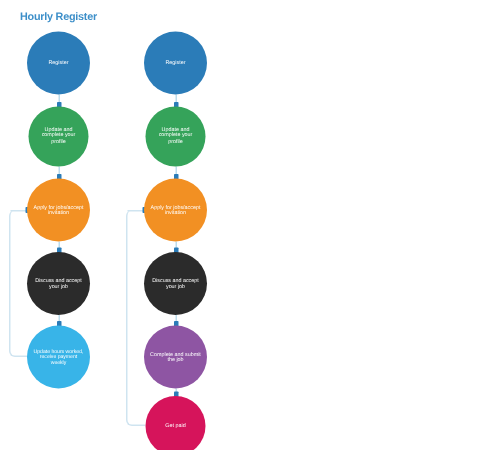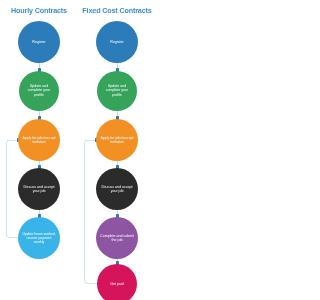--- a/index.html
+++ b/index.html
@@ -93,21 +93,21 @@
     background:#2b7cb8;
     border-radius:0.5px;
   }
 </style>
 </head>
 <body>
 
 <div class="board">
 
   <div class="column" id="col-hourly">
-    <div class="col-title">Hourly Contracts</div>
+    <div class="col-title">Hourly Register</div>
     <div class="flow">
         <div class="stem" style="left: 39px; top: 45px; height: 8px;"></div>
         <div class="stem" style="left: 39px; top: 93px; height: 8px;"></div>
         <div class="stem" style="left: 39px; top: 143px; height: 7px;"></div>
         <div class="stem" style="left: 39px; top: 192px; height: 7px;"></div>
         <div class="loop" style="left: 6px; top: 122px; height: 98px; width: 12px;">
           <div class="loop-top" style="width: 12px;"></div>
           <div class="arrow" style="left: 10px;"></div>
         </div>
         <div class="node" style="left: 18px; top: 3px; width: 42px; height: 42px; background: rgb(43, 124, 184); font-size: 3.9px;">
@@ -122,21 +122,20 @@
         <div class="node" style="left: 18px; top: 150px; width: 42px; height: 42px; background: rgb(43, 43, 43); font-size: 3.9px;">
           <span class="label">Discuss and accept your job</span>
         </div>
         <div class="node" style="left: 18px; top: 199px; width: 42px; height: 42px; background: rgb(56, 180, 232); font-size: 3.7px;">
           <span class="label">Update hours worked, receive payment weekly</span>
         </div>
       </div>
   </div>
 
   <div class="column" id="col-fixed">
-    <div class="col-title">Fixed Cost Contracts</div>
     <div class="flow">
         <div class="stem" style="left: 39px; top: 45px; height: 8px;"></div>
         <div class="stem" style="left: 39px; top: 93px; height: 8px;"></div>
         <div class="stem" style="left: 39px; top: 143px; height: 7px;"></div>
         <div class="stem" style="left: 39px; top: 192px; height: 7px;"></div>
         <div class="stem" style="left: 39px; top: 241px; height: 5px;"></div>
         <div class="loop" style="left: 6px; top: 122px; height: 144px; width: 13px;">
           <div class="loop-top" style="width: 12px;"></div>
           <div class="arrow" style="left: 10px;"></div>
         </div>

